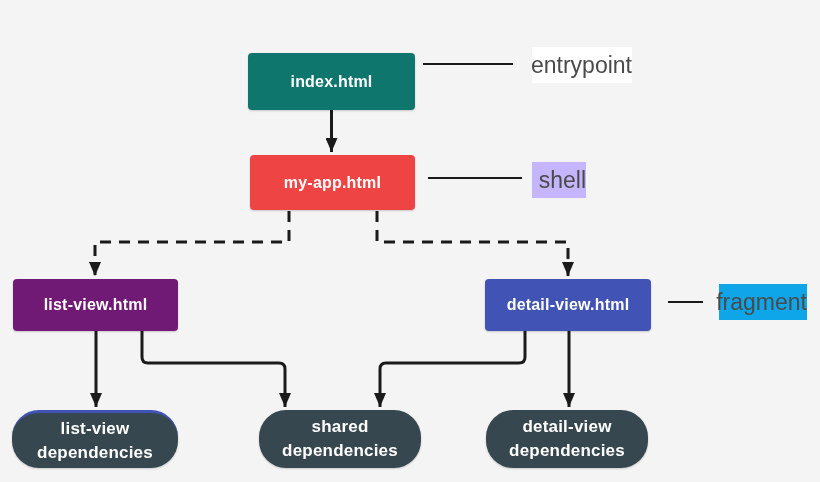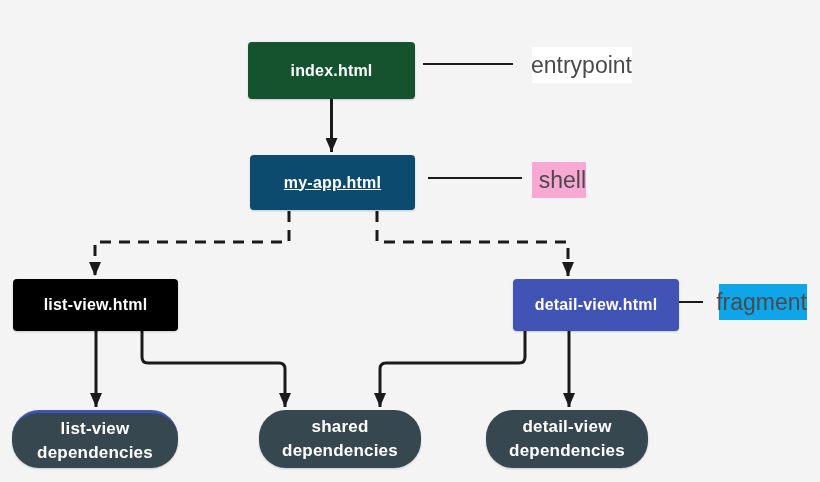--- a/index.html
+++ b/index.html
@@ -86,33 +86,33 @@
 
     <path d="M569 331 V407" stroke="#1a1a1a" stroke-width="3" fill="none" marker-end="url(#ah)"></path>
 
     <path d="M423 64 H513" stroke="#1a1a1a" stroke-width="2" fill="none"></path>
 
     <path d="M428 178 H522" stroke="#1a1a1a" stroke-width="2" fill="none"></path>
 
     <path d="M668 302 H703" stroke="#1a1a1a" stroke-width="2" fill="none"></path>
   </svg>
 
-  <div id="node-index" class="node" style="background-color: #14532d;">
+  <div id="node-index" class="node" style="background-color: #0f766e; margin-top: 11px;">
     <span>index.html</span>
   </div>
 
-  <div id="node-my-app" class="node" style="background-color: #0c4a6e; text-decoration: underline;">
+  <div id="node-my-app" class="node" style="background-color: #ef4444;">
     <span>my-app.html</span>
   </div>
 
-  <div id="node-list-view" class="node" style="background-color: #000000;">
+  <div id="node-list-view" class="node" style="background-color: #701a75;">
     <span>list-view.html</span>
   </div>
 
-  <div id="node-detail-view" class="node" style="background-color: rgb(65, 83, 180); margin-left: 28px;">
+  <div id="node-detail-view" class="node" style="background-color: rgb(65, 83, 180);">
     <span>detail-view.html</span>
   </div>
 
   <div id="node-lv-deps" class="node deps" style="background-color: rgb(55, 71, 79); border-top-color: rgb(65, 83, 180);">
     <span>list-view</span>
     <span>dependencies</span>
   </div>
 
   <div id="node-shared-deps" class="node deps" style="background-color: rgb(55, 71, 79);">
     <span>shared</span>
@@ -121,21 +121,21 @@
 
   <div id="node-dv-deps" class="node deps" style="background-color: rgb(55, 71, 79); text-align: center;">
     <span>detail-view</span>
     <span>dependencies</span>
   </div>
 
   <div id="anno-entrypoint" class="anno" style="background-color: rgb(255, 255, 255); color: rgb(74, 74, 74);">
     <span>entrypoint</span>
   </div>
 
-  <div id="anno-shell" class="anno" style="background-color: #f9a8d4; color: rgb(74, 74, 74);">
+  <div id="anno-shell" class="anno" style="background-color: #c4b5fd; color: rgb(74, 74, 74);">
     <span>shell</span>
   </div>
 
   <div id="anno-fragment" class="anno" style="background-color: #0ea5e9; color: rgb(74, 74, 74);">
     <span>fragment</span>
   </div>
 
 </div>
 
 </body></html>

